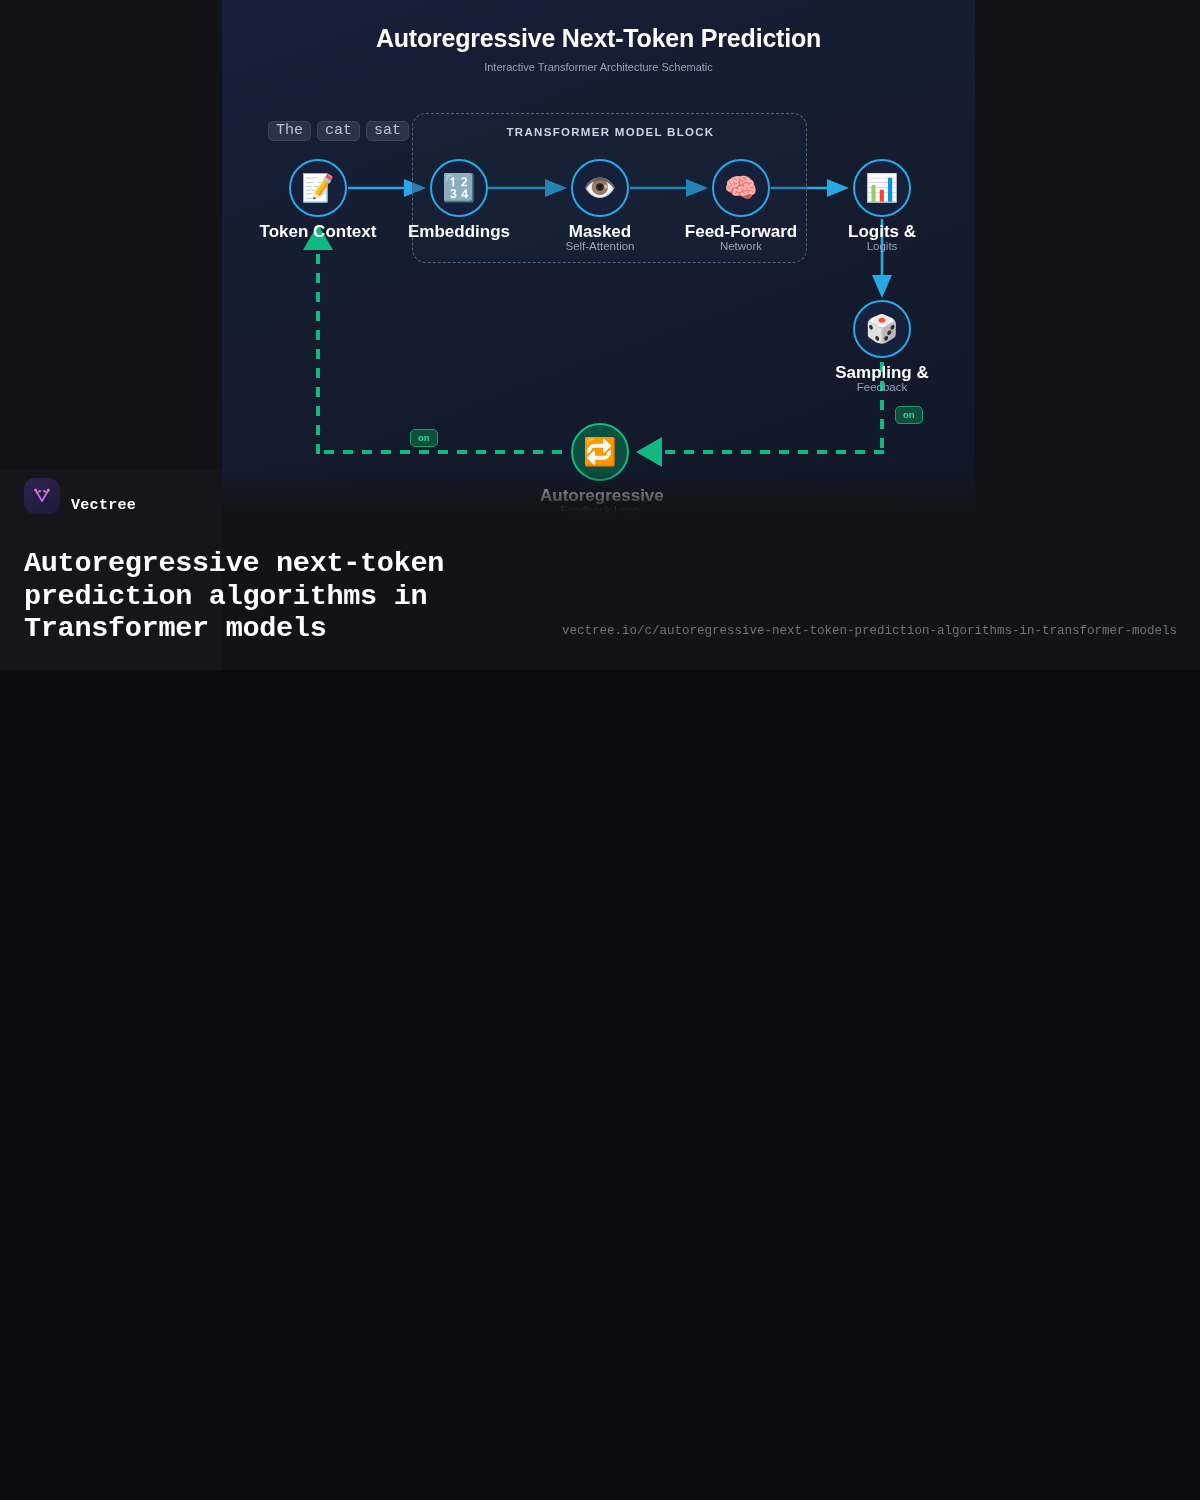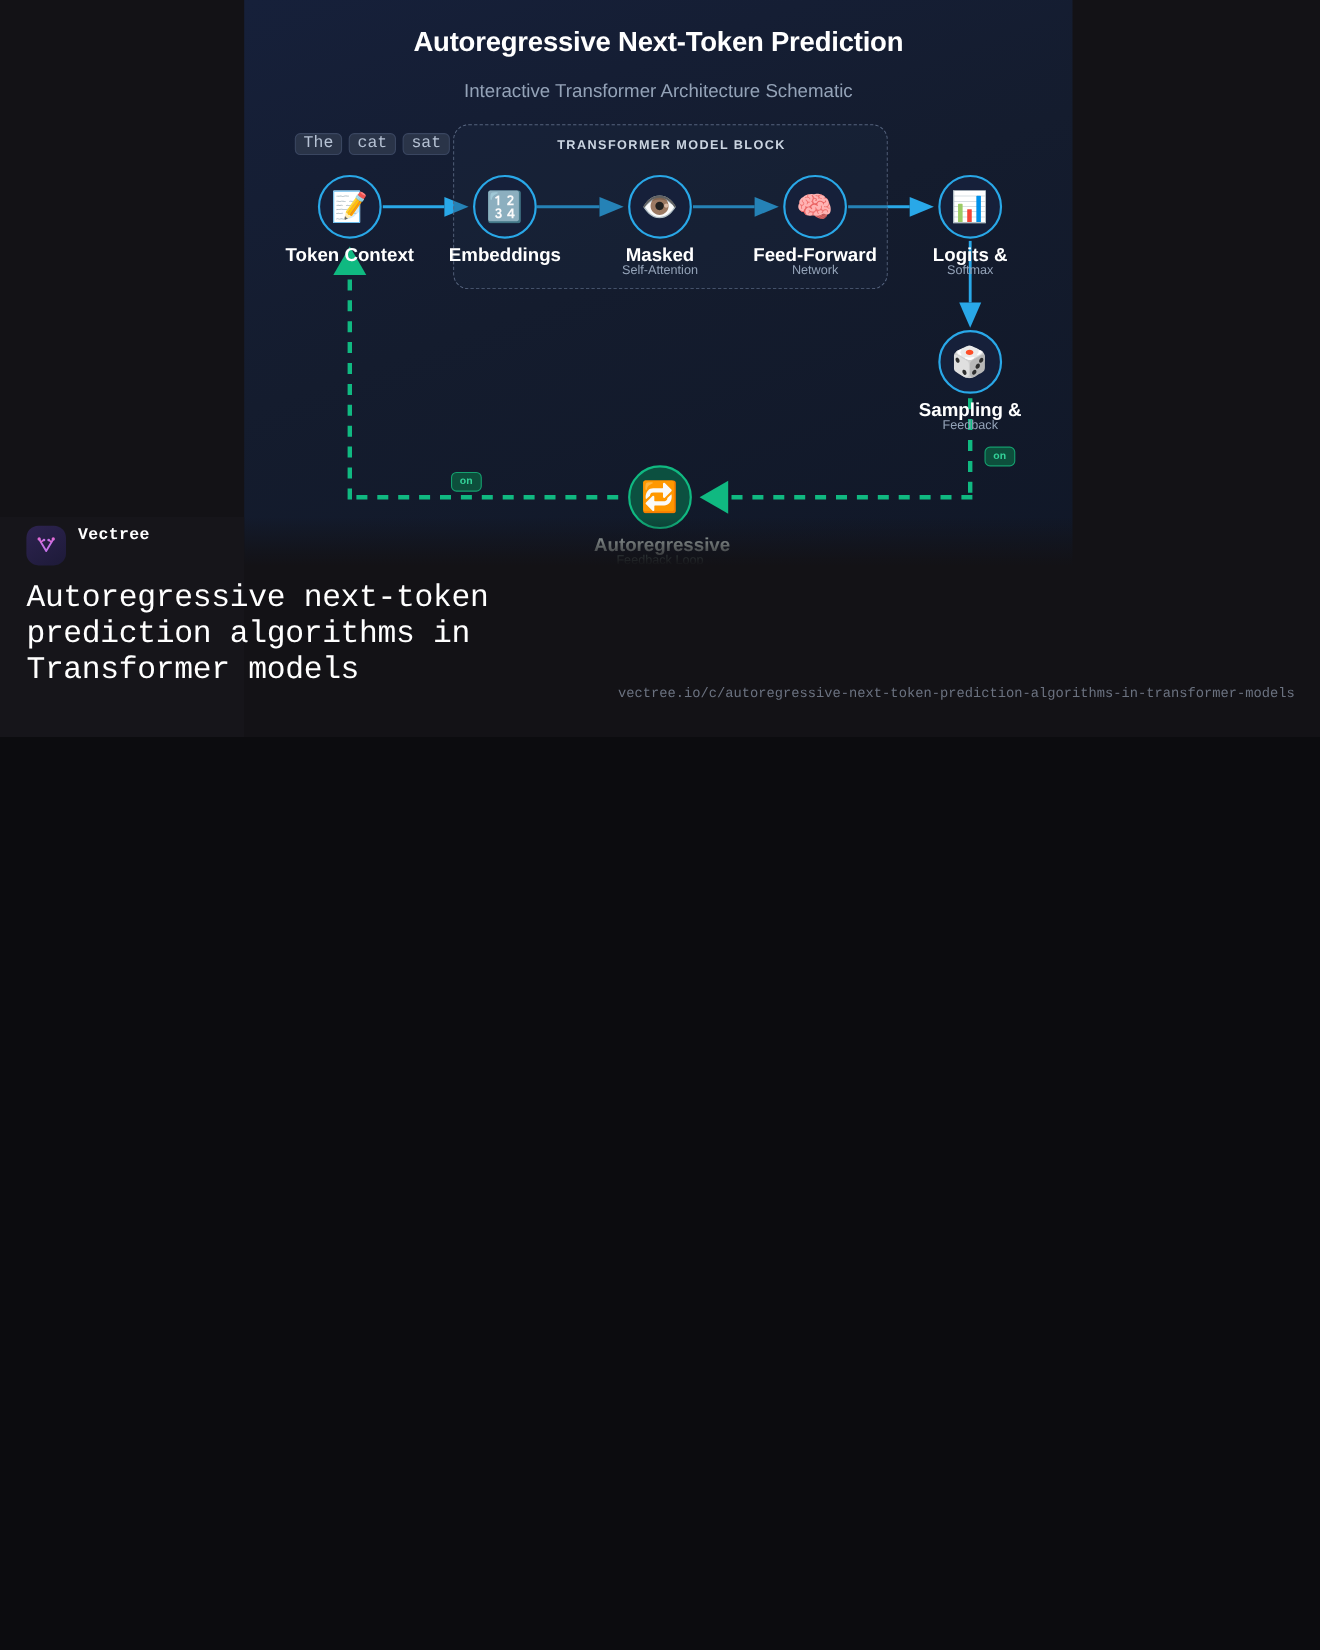--- a/index.html
+++ b/index.html
@@ -18,21 +18,21 @@
     position: absolute; left: 222px; top: 0; width: 753px; height: 556px;
     background: linear-gradient(160deg, #16203a 0%, #141c2e 45%, #101727 100%);
   }
 
   #header { position: absolute; left: 0; top: 22px; width: 753px; text-align: center; }
   #title {
     font-size: 25px; font-weight: bold; color: #ffffff; letter-spacing: -0.2px;
     line-height: 32px;
   }
   #subtitle {
-    font-size: 17px; color: #94a3b8; line-height: 20px; margin-top: 19px;
+    font-size: 11px; color: #94a3b8; line-height: 20px; margin-top: 3px;
   }
 
   
   #tokens { position: absolute; left: 46px; top: 121px; display: flex; gap: 6px; }
   .token-chip {
     font-family: "Liberation Mono", monospace;
     font-size: 15px; color: #b6c2d4;
     background: #2a3448; border: 1px solid #3a4660;
     border-radius: 5px; padding: 3px 7px; line-height: 12px;
   }
@@ -81,35 +81,35 @@
   
   #brand-bg {
     position: absolute; left: 0; top: 470px; width: 1200px; height: 200px;
     background: linear-gradient(180deg, rgba(19,18,22,0.0) 0%, #131216 22%, #131216 100%);
   }
   #brand-patch {
     position: absolute; left: 0; top: 470px; width: 222px; height: 200px;
     background: #16151a;
   }
   #brand-row {
-    position: absolute; left: 24px; top: 478px; display: flex; align-items: flex-start; gap: 11px;
+    position: absolute; left: 24px; top: 478px; display: flex; align-items: flex-end; gap: 11px;
   }
   #logo-mark {
     width: 36px; height: 36px; border-radius: 11px;
     background: linear-gradient(145deg, #2d2350 0%, #1d1a38 100%);
     display: flex; align-items: center; justify-content: center;
   }
   #brand-name {
     font-family: "Liberation Mono", monospace;
     font-size: 15px; font-weight: bold; color: #ffffff; letter-spacing: 0.3px;
   }
   #caption {
-    position: absolute; left: 24px; top: 528px; width: 470px;
-    font-family: "Liberation Mono", monospace;
-    font-size: 28.5px; font-weight: normal; color: #ffffff;
+    position: absolute; left: 24px; top: 548px; width: 470px;
+    font-family: "Liberation Mono", monospace;
+    font-size: 28.5px; font-weight: bold; color: #ffffff;
     line-height: 32.5px; letter-spacing: -0.3px;
   }
   #url {
     position: absolute; left: 487px; top: 622px; width: 690px; text-align: right;
     font-family: "Liberation Mono", monospace;
     font-size: 12.5px; color: #6b7280; line-height: 18px; white-space: nowrap;
   }
   #lower-fill {
     position: absolute; left: 0; top: 670px; width: 1200px; height: 830px;
     background: #0c0c0f;
@@ -183,21 +183,21 @@
 
     <div class="node" style="left:459px; top:159px;">
       <div class="node-circle">🧠</div>
       <div class="node-label">Feed-Forward</div>
       <div class="node-sub">Network</div>
     </div>
 
     <div class="node" style="left:600px; top:159px;">
       <div class="node-circle">📊</div>
       <div class="node-label">Logits &amp;</div>
-      <div class="node-sub">Softmax</div>
+      <div class="node-sub">Logits</div>
     </div>
 
     <div class="node" style="left:600px; top:300px;">
       <div class="node-circle">🎲</div>
       <div class="node-label">Sampling &amp;</div>
       <div class="node-sub">Feedback</div>
     </div>
 
     <div class="node" style="left:318px; top:423px;">
       <div class="node-circle green">🔁</div>

